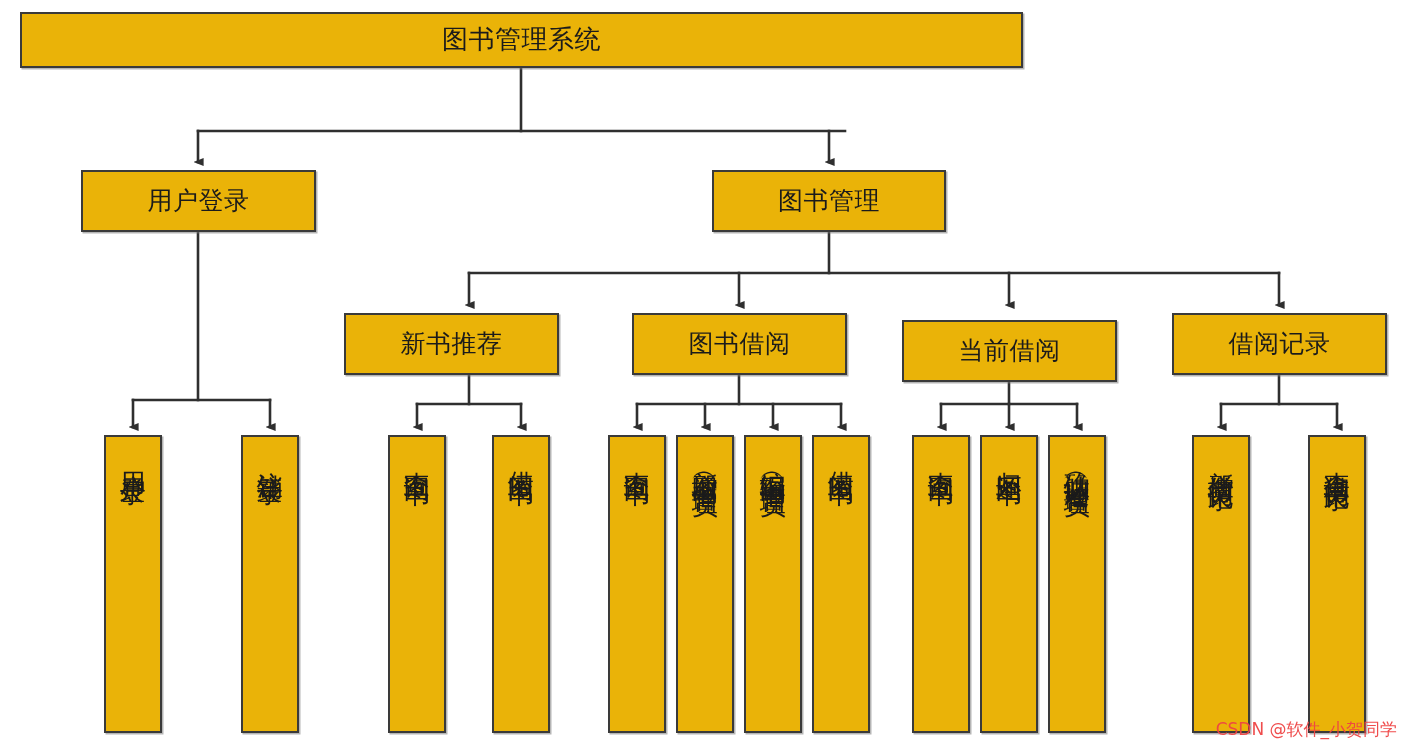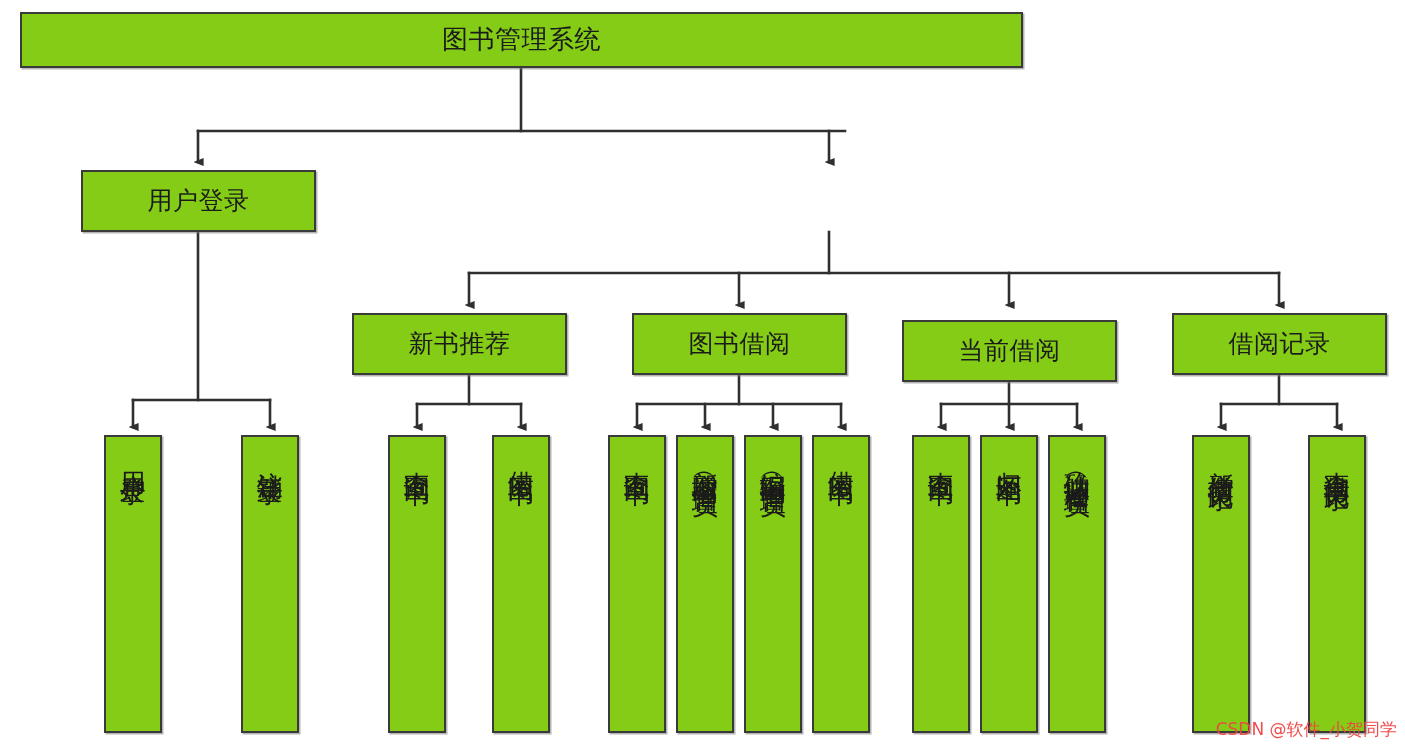--- a/index.html
+++ b/index.html
@@ -9,21 +9,21 @@
     font-family:"DejaVu Sans","Liberation Sans",sans-serif;
     overflow:hidden;
     position:relative;
   }
   #canvas{position:absolute;left:0;top:0;width:1405px;height:747px;}
   svg.wires{position:absolute;left:0;top:0;width:1405px;height:747px;pointer-events:none;}
 
   .node{
     position:absolute;
     box-sizing:border-box;
-    background:#84cc16;
+    background:#eab308;
     border:2px solid #3a3a3a;
     box-shadow:1.5px 1.5px 0 0 rgba(120,120,120,0.55);
     display:flex;
     align-items:center;
     justify-content:center;
     color:#1b1b1b;
   }
   .node .lbl{
     display:block;
     text-align:center;
@@ -115,22 +115,25 @@
     </g>
   </svg>
 
   <div class="node root h" style="left:20px;top:12px;width:1003px;height:56px;">
     <span class="lbl">图书管理系统</span>
   </div>
 
   <div class="node h" style="left:81px;top:170px;width:235px;height:62px;">
     <span class="lbl">用户登录</span>
   </div>
+  <div class="node h" style="left:712px;top:170px;width:234px;height:62px;">
+    <span class="lbl">图书管理</span>
+  </div>
 
-  <div class="node h" style="left:352px;top:313px;width:215px;height:62px;">
+  <div class="node h" style="left:344px;top:313px;width:215px;height:62px;">
     <span class="lbl">新书推荐</span>
   </div>
   <div class="node h" style="left:632px;top:313px;width:215px;height:62px;">
     <span class="lbl">图书借阅</span>
   </div>
   <div class="node h" style="left:902px;top:320px;width:215px;height:62px;">
     <span class="lbl">当前借阅</span>
   </div>
   <div class="node h" style="left:1172px;top:313px;width:215px;height:62px;">
     <span class="lbl">借阅记录</span>

